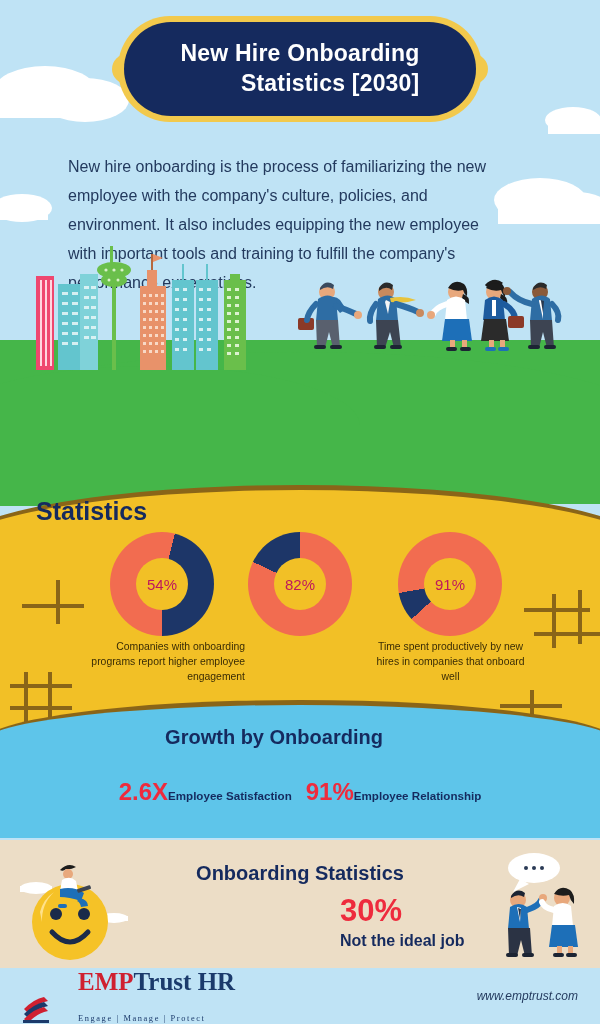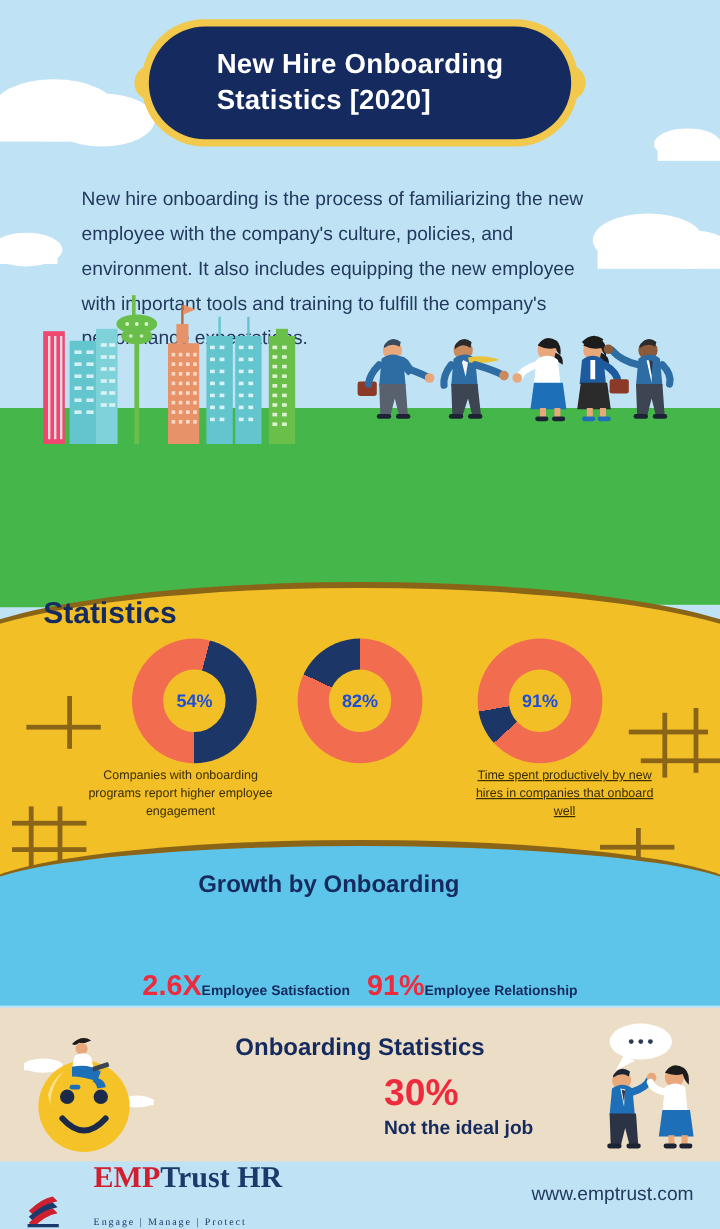--- a/index.html
+++ b/index.html
@@ -27,21 +27,21 @@
   .title-outer:before, .title-outer:after{
     content:""; position:absolute; width:30px; height:30px; background:#f2c94c;
   }
   .title-outer:before { left:-6px; top:38px; border-radius:50%; }
   .title-outer:after  { right:-6px; top:38px; border-radius:50%; }
   .title-inner {
     position:absolute; left:6px; top:6px; right:6px; bottom:6px;
     background:#152a5e;
     border-radius:47px;
     display:flex; align-items:center; justify-content:center;
-    text-align:left;
+    text-align:right;
   }
   .title-text {
     color:#ffffff; font-weight:bold; font-size:23px; line-height:1.3;
     letter-spacing:0.2px;
   }
 
   
   .intro {
     position:absolute; left:68px; top:152px; width:430px;
     color:#233a5e; font-size:16px; line-height:1.82;
@@ -96,71 +96,71 @@
   .stats-title {
     position:absolute; left:0; top:497px; width:600px; 
     color:#152a5e; font-weight:bold; font-size:25px;margin-left:36px;
   }
 
   .donut { position:absolute; width:104px; height:104px; border-radius:50%; }
   .donut .hole {
     position:absolute; left:26px; top:26px; width:52px; height:52px;
     border-radius:50%; background:#f2c026;
     display:flex; align-items:center; justify-content:center;
-    color:#1d4ed8; font-weight:bold; font-size:15px;
+    color:#be185d; font-weight:normal; font-size:15px;
   }
   .cap {
     position:absolute; width:165px; text-align:center;
     color:#3a2c05; font-size:10.4px; line-height:1.42;
   }
 
   
   .growth-title {
     position:absolute; left:0; top:726px; width:548px; text-align:center;
     color:#152a5e; font-weight:bold; font-size:20px;
   }
   .growth-row {
-    position:absolute; left:0; top:808px; width:600px;
+    position:absolute; left:0; top:778px; width:600px;
     display:flex; align-items:baseline; justify-content:center; gap:14px;
   }
   .g-num { color:#ee2b3d; font-weight:bold; font-size:24px; }
   .g-lab { color:#152a5e; font-weight:bold; font-size:11.6px; }
 
   
   .exp-band {
     position:absolute; left:0; top:840px; width:600px; height:128px;
     background:#ecddc6;
   }
   .exp-title {
     position:absolute; left:0; top:862px; width:600px; text-align:center;
     color:#152a5e; font-weight:bold; font-size:20px;
   }
   .exp-a { position:absolute; left:122px; top:895px; }
-  .exp-b { position:absolute; left:320px; top:895px; }
+  .exp-b { position:absolute; left:340px; top:895px; }
   .exp-num { font-weight:bold; font-size:31px; line-height:1.05; }
   .exp-lab { font-weight:bold; font-size:16px; margin-top:4px; }
   .navy { color:#152a5e; }
   .red  { color:#ee2b3d; }
 
   
   .footer {
     position:absolute; left:0; top:968px; width:600px; height:56px;
     background:#bfe3f5;
     display:flex; align-items:center; justify-content:space-between;
     padding:0 22px;
   }
   .logo { display:flex; align-items:flex-end; gap:22px; }
   .logo-word { font-family:"Liberation Serif", serif; font-weight:bold; font-size:25px; line-height:1; }
   .logo-emp { color:#cf2030; }
   .logo-trust { color:#1b3a6b; }
   .logo-tag {
     font-family:"Liberation Serif", serif;
     color:#1b3a6b; font-size:8.4px; letter-spacing:1.6px; margin-top:20px;
   }
-  .url { color:#233a5e; font-size:16px; }
+  .url { color:#233a5e; font-size:12px;font-style:italic; }
 </style>
 </head>
 <body>
 
 <div id="page">
 
   <div class="sky"></div>
 
   <svg width="600" height="310" style="position:absolute;left:0;top:0;">
     <g fill="#ffffff">
@@ -183,21 +183,21 @@
           <rect x="548" y="120" width="56" height="14"></rect>
       </g>
     </g>
   </svg>
 
   <div class="title-wrap">
     <div class="title-outer"></div>
     <div class="title-inner">
       <div class="title-text">
         <span>New Hire Onboarding</span><br>
-        <span>Statistics [2020]</span>
+        <span>Statistics [2030]</span>
       </div>
     </div>
   </div>
 
   <div class="intro">New hire onboarding is the process of familiarizing the new employee with the company's culture, policies, and environment. It also includes equipping the new employee with important tools and training to fulfill the company's performance expectations.</div>
 
   <div class="green-band"></div>
   <div class="hill"></div>
   <div class="hill2"></div>
 
@@ -457,22 +457,22 @@
   </div>
 
   <div class="donut" style="left:248px;top:532px;background:conic-gradient(from 0deg, #f26c50 0 82%, #1d3668 82% 100%);">
     <div class="hole">82%</div>
   </div>
 
   <div class="donut" style="left:398px;top:532px;background:conic-gradient(from 260deg, #f26c50 0 91%, #1d3668 91% 100%);">
     <div class="hole">91%</div>
   </div>
 
-  <div class="cap" style="left:68px;top:640px;">Companies with onboarding programs report higher employee engagement</div>
-  <div class="cap" style="left:388px;top:640px;text-decoration:underline;">Time spent productively by new hires in companies that onboard well</div>
+  <div class="cap" style="left:80px;top:640px;text-align:right;">Companies with onboarding programs report higher employee engagement</div>
+  <div class="cap" style="left:368px;top:640px;">Time spent productively by new hires in companies that onboard well</div>
 
   <div class="blue-arc"></div>
   <div class="blue-band"></div>
 
   <div class="growth-title">Growth by Onboarding</div>
   <div class="growth-row">
     <span>
       <span class="g-num">2.6X</span><span class="g-lab">Employee Satisfaction</span>
     </span>
     <span>

